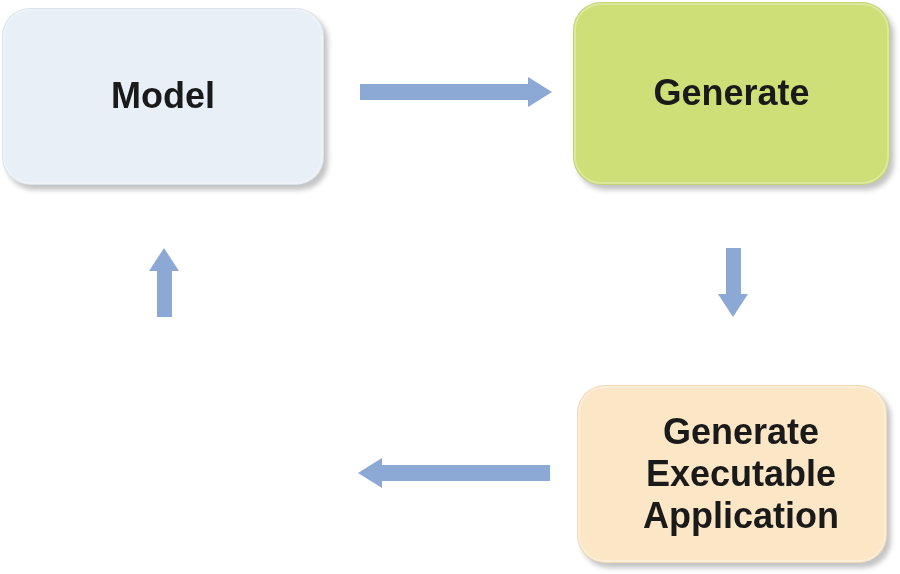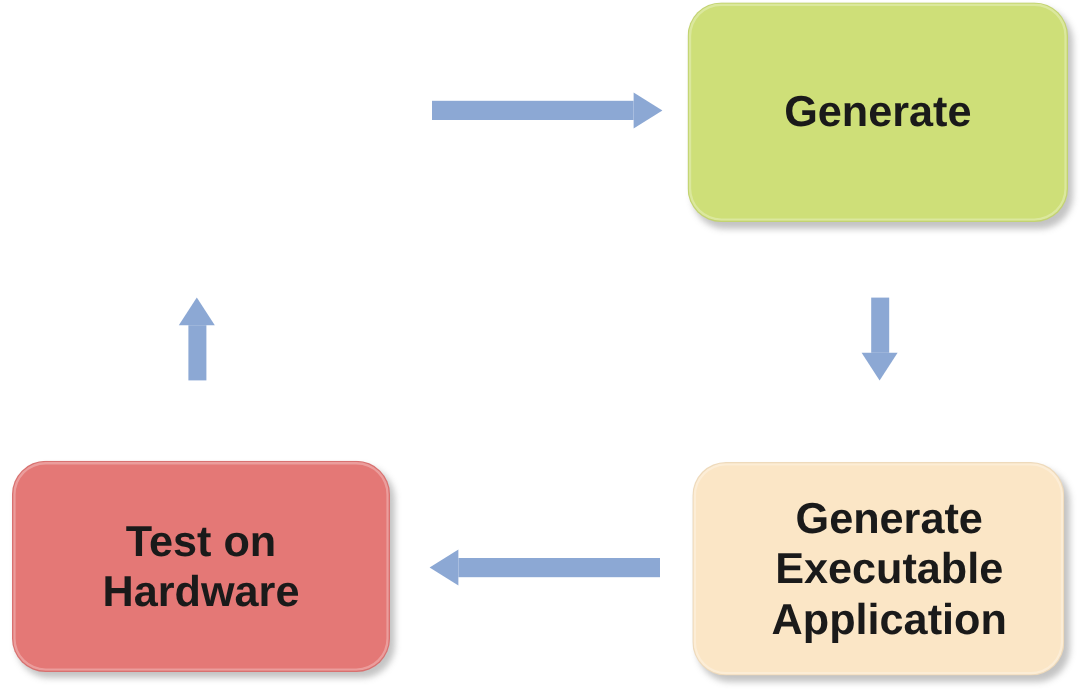--- a/index.html
+++ b/index.html
@@ -60,35 +60,34 @@
   .arrow-model-simulate { left: 360px; top: 77px; }
   .arrow-generate-test  { left: 358px; top: 458px; }
   .arrow-simulate-generate { left: 718px; top: 248px; }
   .arrow-test-model        { left: 149px; top: 248px; }
 </style>
 </head>
 <body>
 
 <div class="canvas">
 
+  <div class="node node-model" style="background-color: rgb(232, 239, 246);">
+    <span class="node-label">Model</span>
+  </div>
 
   <div class="node node-simulate" style="background-color: rgb(206, 223, 120);">
     <span class="node-label">Generate</span>
   </div>
 
   <div class="node node-generate" style="background-color: rgb(251, 230, 198);">
     <span class="node-label">Generate
 Executable
 Application</span>
   </div>
 
-  <div class="node node-test" style="background-color: rgb(228, 120, 118);">
-    <span class="node-label">Test on
-Hardware</span>
-  </div>
 
   <div class="arrow arrow-h arrow-model-simulate">
     <div class="shaft-h" style="background-color: rgb(140, 168, 212);"></div>
     <div class="head head-right" style="border-left-color: rgb(140, 168, 212);"></div>
   </div>
 
   <div class="arrow arrow-v arrow-simulate-generate">
     <div class="shaft-v" style="background-color: rgb(140, 168, 212);"></div>
     <div class="head head-down" style="border-top-color: rgb(140, 168, 212);"></div>
   </div>

